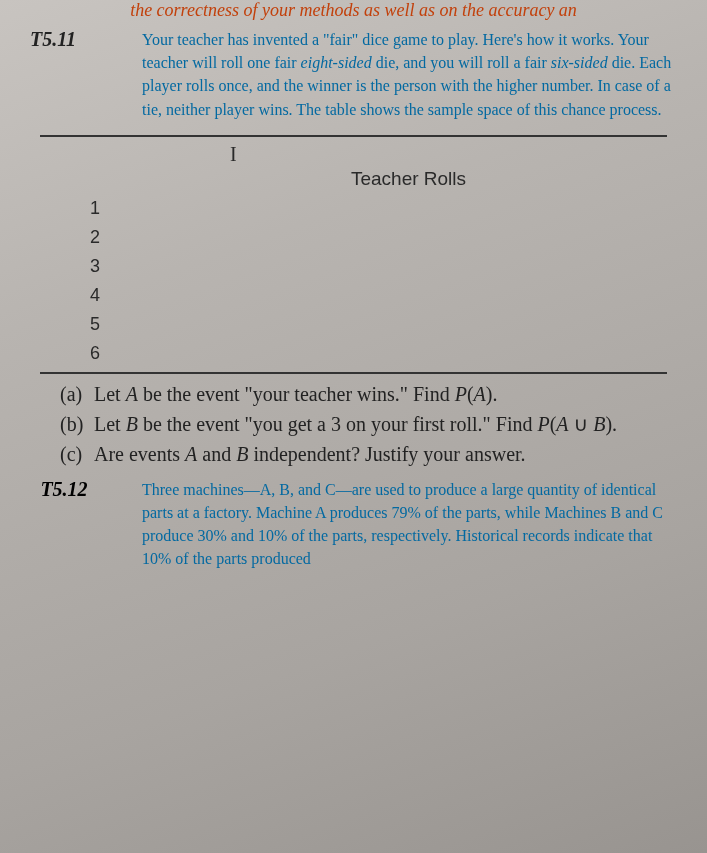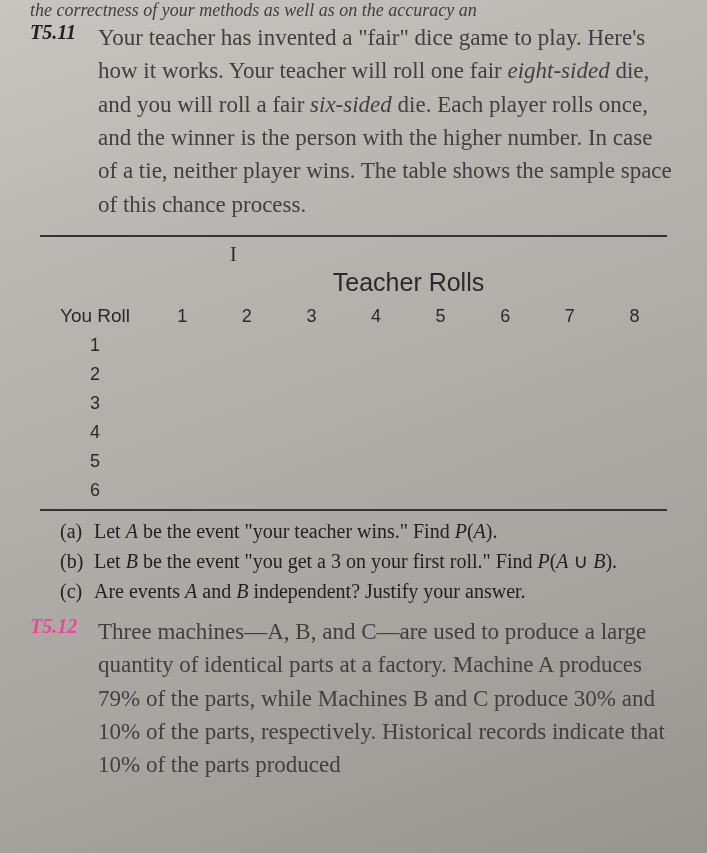--- a/index.html
+++ b/index.html
@@ -16,46 +16,49 @@
   .page {
     padding: 0 30px 20px 30px;
     box-sizing: border-box;
     width: 100%;
     height: 100%;
     position: relative;
   }
   .cutoff-top {
     font-style: italic;
     font-size: 18px;
-    color: #404040;
+    color: #c2410c;
     white-space: nowrap;
-    margin-bottom: 0;
+    margin-bottom: 7px;
+    text-align: center;
   }
   .problem {
     margin-bottom: 14px;
   }
   .problem-header {
     display: flex;
     align-items: flex-start;
   }
   .problem-number {
     font-weight: bold;
     font-size: 20px;
     color: #222;
     flex: 0 0 68px;
     font-style: italic;
   }
   .problem-number.red {
-    color: #ec4899;
+    color: #000000;
+    text-align: center;
   }
   .problem-body {
-    font-size: 23px;
+    font-size: 16px;
     line-height: 1.45;
-    color: #404040;
+    color: #0369a1;
     flex: 1;
+    margin-left: 44px;
   }
   .table-wrap {
     margin: 8px 0 6px 0;
     padding: 0 10px;
   }
   .hr-top, .hr-bot {
     border: none;
     border-top: 2px solid #333;
     margin: 4px 0;
   }
@@ -75,21 +78,21 @@
     font-size: 18px;
   }
   table.sample-space th, table.sample-space td {
     text-align: center;
     padding: 4px 0;
     font-weight: normal;
   }
   .teacher-rolls {
     font-weight: bold;
     font-family: Arial, Helvetica, sans-serif;
-    font-size: 25px;
+    font-size: 19px;
     padding: 6px 0 10px 0;
   }
   .you-roll-label {
     font-weight: bold;
     text-align: left;
     padding-left: 4px;
     font-family: Arial, Helvetica, sans-serif;
     font-size: 19px;
   }
   .col-num {
@@ -135,31 +138,20 @@
   <div class="table-wrap">
     <hr class="hr-top">
     <span class="cursor">I</span>
     <table class="sample-space">
       <tbody>
           <tr>
         <th style="width:110px;"></th>
         <th colspan="8" class="teacher-rolls">Teacher Rolls</th>
       </tr>
       <tr>
-        <th class="you-roll-label">You Roll</th>
-        <th class="col-num">1</th>
-        <th class="col-num">2</th>
-        <th class="col-num">3</th>
-        <th class="col-num">4</th>
-        <th class="col-num">5</th>
-        <th class="col-num">6</th>
-        <th class="col-num">7</th>
-        <th class="col-num">8</th>
-      </tr>
-      <tr>
             <td class="row-label">1</td>
             <td></td>
             <td></td>
             <td></td>
             <td></td>
             <td></td>
             <td></td>
             <td></td>
             <td></td>
           </tr>

